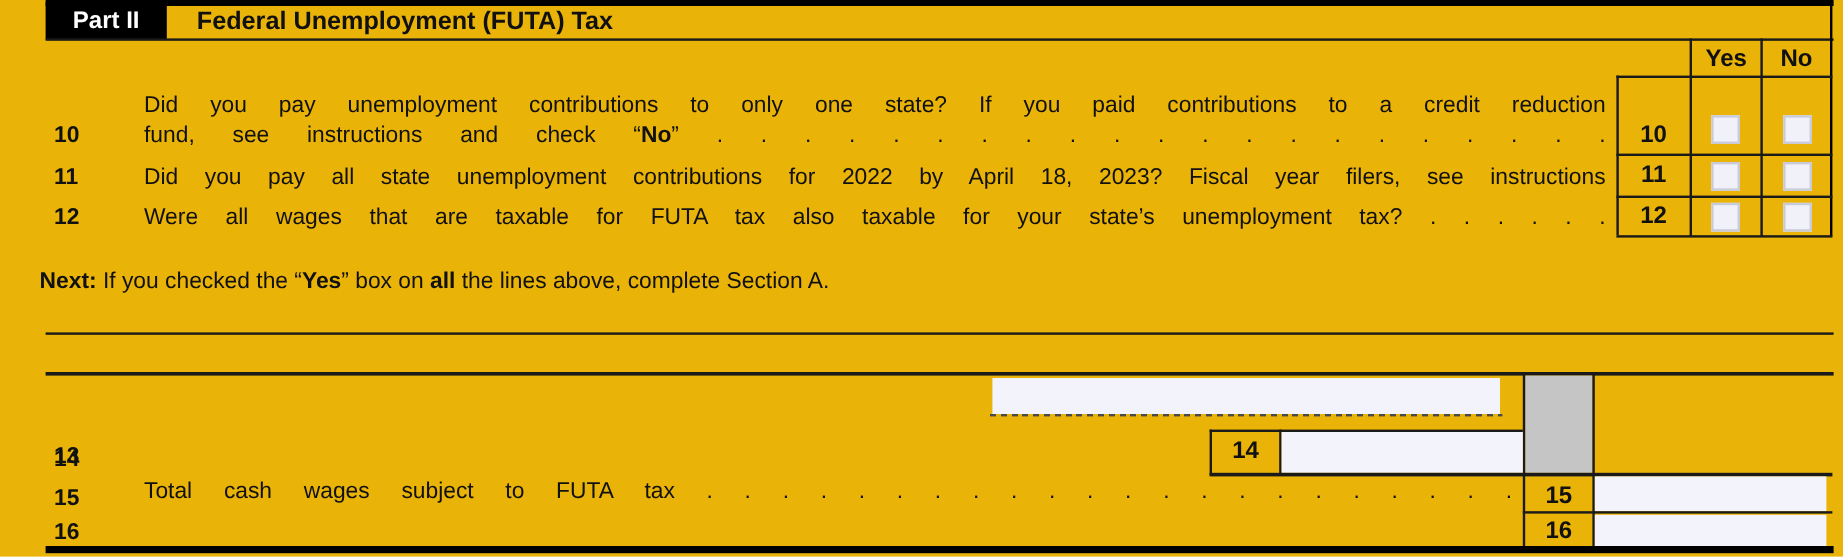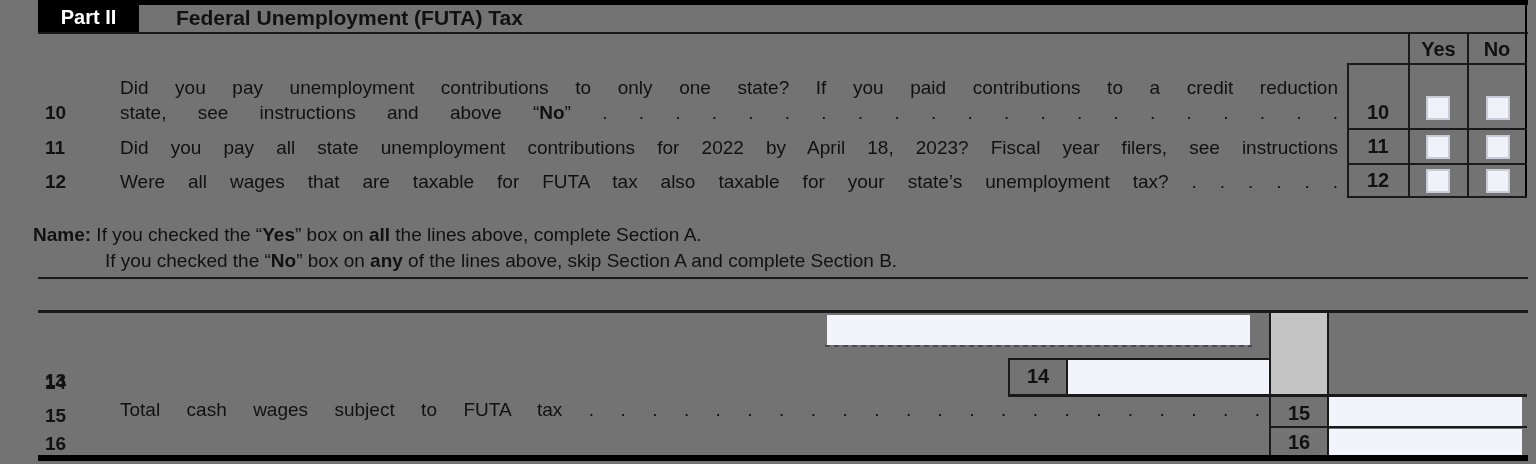--- a/index.html
+++ b/index.html
@@ -1,16 +1,16 @@
 <!DOCTYPE html>
 <html><head>
 <meta charset="utf-8">
 <style>
   html,body{margin:0;padding:0;background:#fff;}
-  #form{position:relative;width:1536px;height:464px;background:#737373;overflow:hidden;
+  #form{position:relative;width:1536px;height:464px;background:#eab308;overflow:hidden;
         font-family:"Liberation Sans","DejaVu Sans",sans-serif;color:#111;
         font-size:19px;line-height:25px;}
   .abs{position:absolute;}
   .b{font-weight:bold;}
   .rule{background:#000;}
   .grayrule{background:#1a1a1a;}
   
   .jl{text-align:justify;overflow:hidden;height:25px;line-height:25px;white-space:normal;}
   .jl::after{content:"";display:inline-block;width:100%;height:0;}
   .qnum{font-weight:bold;}
@@ -28,21 +28,21 @@
 </style>
 </head>
 <body>
 
 <div id="form">
 
   <div class="abs rule" style="left:38px;top:0;width:1490px;height:5px;"></div>
   <div class="abs partbox" style="left:38px;top:2px;width:101px;height:31px;">
     <span>Part II</span>
   </div>
-  <div class="abs title" style="left:176px;top:4px;">Federal Unemployment (FUTA) Tax</div>
+  <div class="abs title" style="left:164px;top:4px;">Federal Unemployment (FUTA) Tax</div>
   <div class="abs grayrule" style="left:38px;top:32px;width:1490px;height:2px;"></div>
 
   <div class="abs rule" style="left:1525px;top:0;width:2px;height:197px;"></div>
   <div class="abs grayrule" style="left:1408px;top:32px;width:2px;height:165px;"></div>
   <div class="abs grayrule" style="left:1467px;top:32px;width:2px;height:165px;"></div>
   <div class="abs yn" style="left:1410px;top:34px;width:57px;">Yes</div>
   <div class="abs yn" style="left:1469px;top:34px;width:56px;">No</div>
   <div class="abs grayrule" style="left:1347px;top:63px;width:180px;height:2px;"></div>
   <div class="abs grayrule" style="left:1347px;top:63px;width:2px;height:133px;"></div>
   <div class="abs grayrule" style="left:1347px;top:128px;width:180px;height:2px;"></div>
@@ -55,33 +55,32 @@
 
   <div class="abs checkbox" style="left:1426px;top:96px;"></div>
   <div class="abs checkbox" style="left:1486px;top:96px;"></div>
   <div class="abs checkbox" style="left:1426px;top:135px;"></div>
   <div class="abs checkbox" style="left:1486px;top:135px;"></div>
   <div class="abs checkbox" style="left:1426px;top:169px;"></div>
   <div class="abs checkbox" style="left:1486px;top:169px;"></div>
 
   <div class="abs qnum" style="left:45px;top:100px;">10</div>
   <div class="abs jl" style="left:120px;top:75px;width:1218px;"><span>Did you pay unemployment contributions to only one state? If you paid contributions to a credit reduction</span></div>
-  <div class="abs jl" style="left:120px;top:100px;width:1218px;"><span>state, see instructions and above “</span><span class="b">No</span><span>”</span>
+  <div class="abs jl" style="left:120px;top:100px;width:1218px;"><span>fund, see instructions and check “</span><span class="b">No</span><span>”</span>
     <span>. . . . . . . . . . . . . . . . . . . . .</span></div>
 
   <div class="abs qnum" style="left:45px;top:135px;">11</div>
   <div class="abs jl" style="left:120px;top:135px;width:1218px;"><span>Did you pay all state unemployment contributions for 2022 by April 18, 2023? Fiscal year filers, see instructions</span></div>
 
   <div class="abs qnum" style="left:45px;top:169px;">12</div>
   <div class="abs jl" style="left:120px;top:169px;width:1218px;"><span>Were all wages that are taxable for FUTA tax also taxable for your state’s unemployment tax?</span>
     <span>. . . . . .</span></div>
 
-  <div class="abs" style="left:33px;top:222px;"><span class="b">Name:</span>
+  <div class="abs" style="left:33px;top:222px;"><span class="b">Next:</span>
     <span>If you checked the “</span><span class="b">Yes</span><span>” box on </span><span class="b">all</span><span> the lines above, complete Section A.</span></div>
-  <div class="abs" style="left:105px;top:248px;"><span>If you checked the “</span><span class="b">No</span><span>” box on </span><span class="b">any</span><span> of the lines above, skip Section A and complete Section B.</span></div>
 
   <div class="abs grayrule" style="left:38px;top:277px;width:1490px;height:2px;"></div>
   <div class="abs grayrule" style="left:38px;top:310px;width:1490px;height:3px;"></div>
 
   <div class="abs gray" style="left:1271px;top:313px;width:56px;height:81px;"></div>
   <div class="abs grayrule" style="left:1269px;top:310px;width:2px;height:147px;"></div>
   <div class="abs grayrule" style="left:1327px;top:310px;width:2px;height:147px;"></div>
 
   <div class="abs qnum" style="left:45px;top:320px;margin-top:48px;">13</div>
   <div class="abs inputfld" style="left:827px;top:315px;width:423px;height:30px;"></div>

